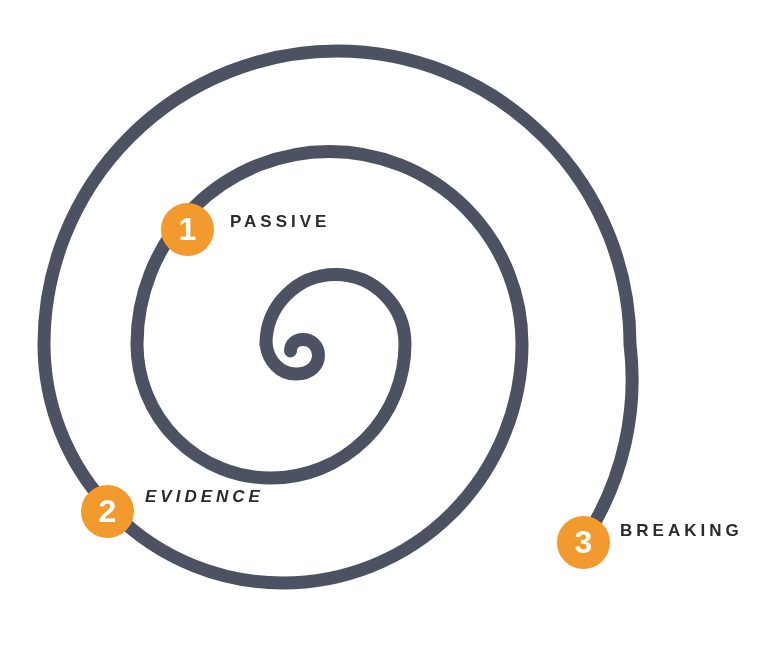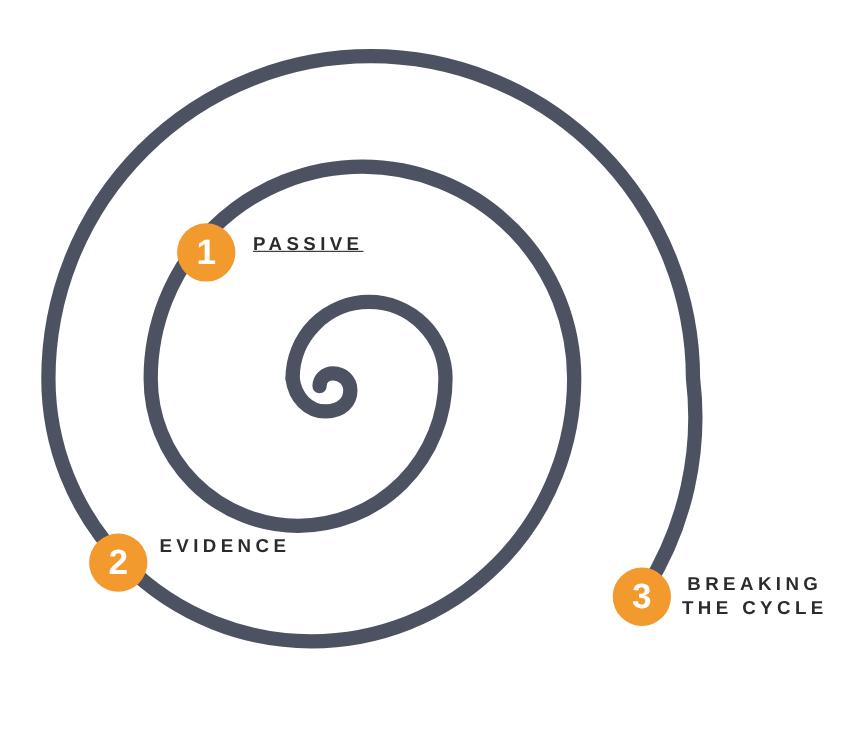--- a/index.html
+++ b/index.html
@@ -76,32 +76,31 @@
              A 134 134 0 0 1 137 344
              A 192.5 192.5 0 0 1 522 344
              A 239 239 0 0 1 44 344
              A 293 293 0 0 1 630 344
              A 293 293 0 0 1 588 534"></path>
   </svg>
 
   <div class="badge" style="left:161px;top:203px;">
     <span>1</span>
   </div>
-  <div class="step-label" style="left:230px;top:211px;text-decoration:underline;">
+  <div class="step-label" style="left:230px;top:211px;">
     <div>PASSIVE</div>
   </div>
 
   <div class="badge" style="left:81px;top:485px;">
     <span>2</span>
   </div>
-  <div class="step-label" style="left:145px;top:486px;">
+  <div class="step-label" style="left:145px;top:486px;font-style:italic;">
     <div>EVIDENCE</div>
   </div>
 
   <div class="badge" style="left:557px;top:516px;">
     <span>3</span>
   </div>
-  <div class="step-label" style="left:620px;top:520px;text-align:center;">
+  <div class="step-label" style="left:620px;top:520px;">
     <div>BREAKING</div>
-    <div>THE CYCLE</div>
   </div>
 
 </div>
 
 </body></html>

